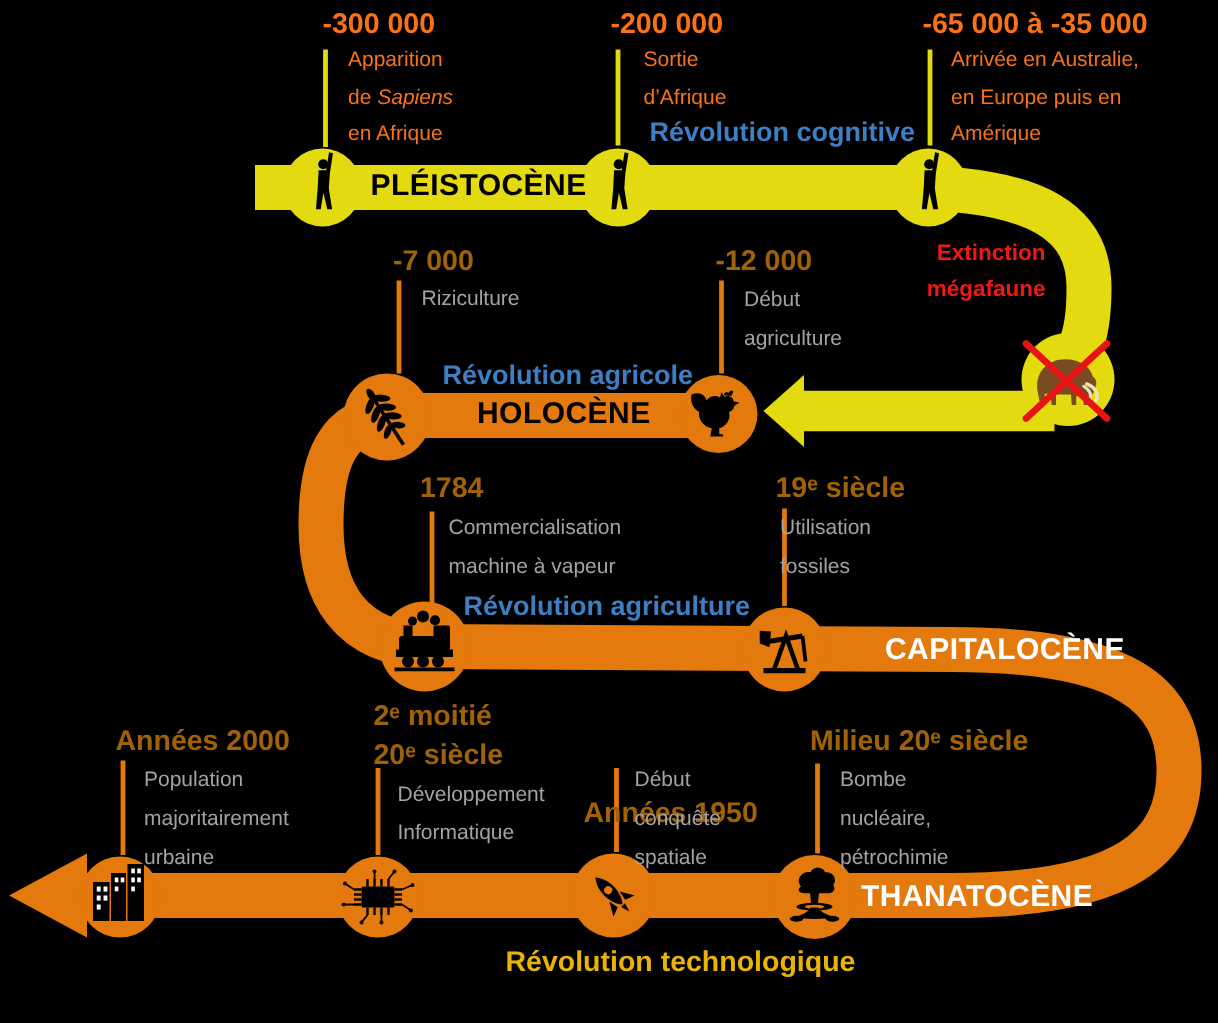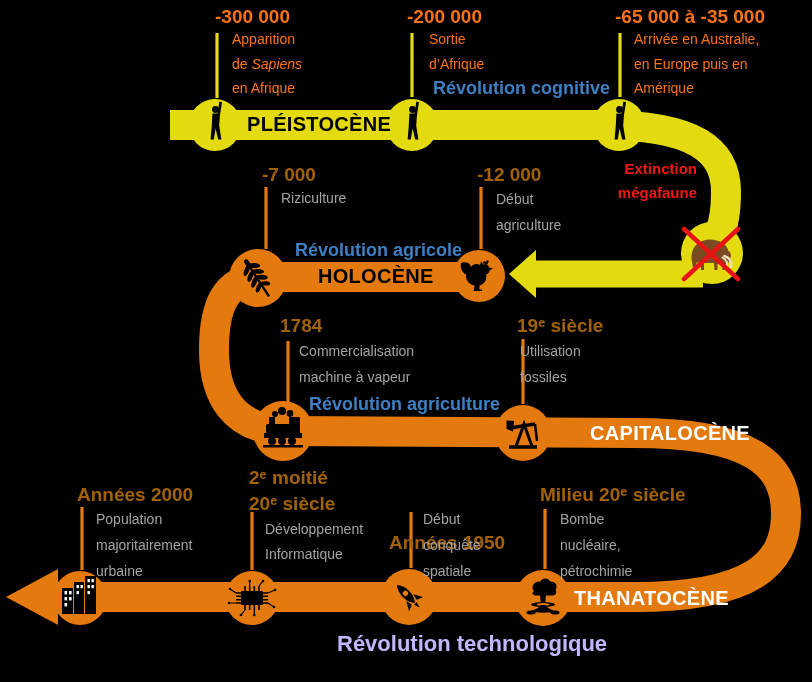--- a/index.html
+++ b/index.html
@@ -10,21 +10,21 @@
   .canvas svg{position:absolute;left:0;top:0;}
   .t{position:absolute;white-space:nowrap;}
   .date{font-weight:bold;font-size:19px;line-height:22px;}
   .date2{font-weight:bold;font-size:19px;line-height:26px;}
   .y{color:#f97316;}
   .oh{color:#a16207;}
   .ob{color:#a3a3a3;}
   .bodytxt{font-size:14px;font-weight:normal;line-height:24.5px;}
   .lh26{line-height:26px;}
   .blue{color:#3E7FC4;font-weight:bold;font-size:18px;text-align:right;}
-  .blue-big{color:#c4b5fd;font-weight:bold;font-size:22px;}
+  .blue-big{color:#eab308;font-weight:bold;font-size:19px;}
   .red{color:#F01715;font-weight:600;font-size:15px;line-height:23.5px;text-align:right;}
   .era{font-weight:bold;font-size:20px;letter-spacing:.3px;}
   .era-black{color:#000;}
   .era-white{color:#fff;}
   .it{font-style:italic;}
   .line{display:block;}
 </style>
 </head>
 <body>
 

